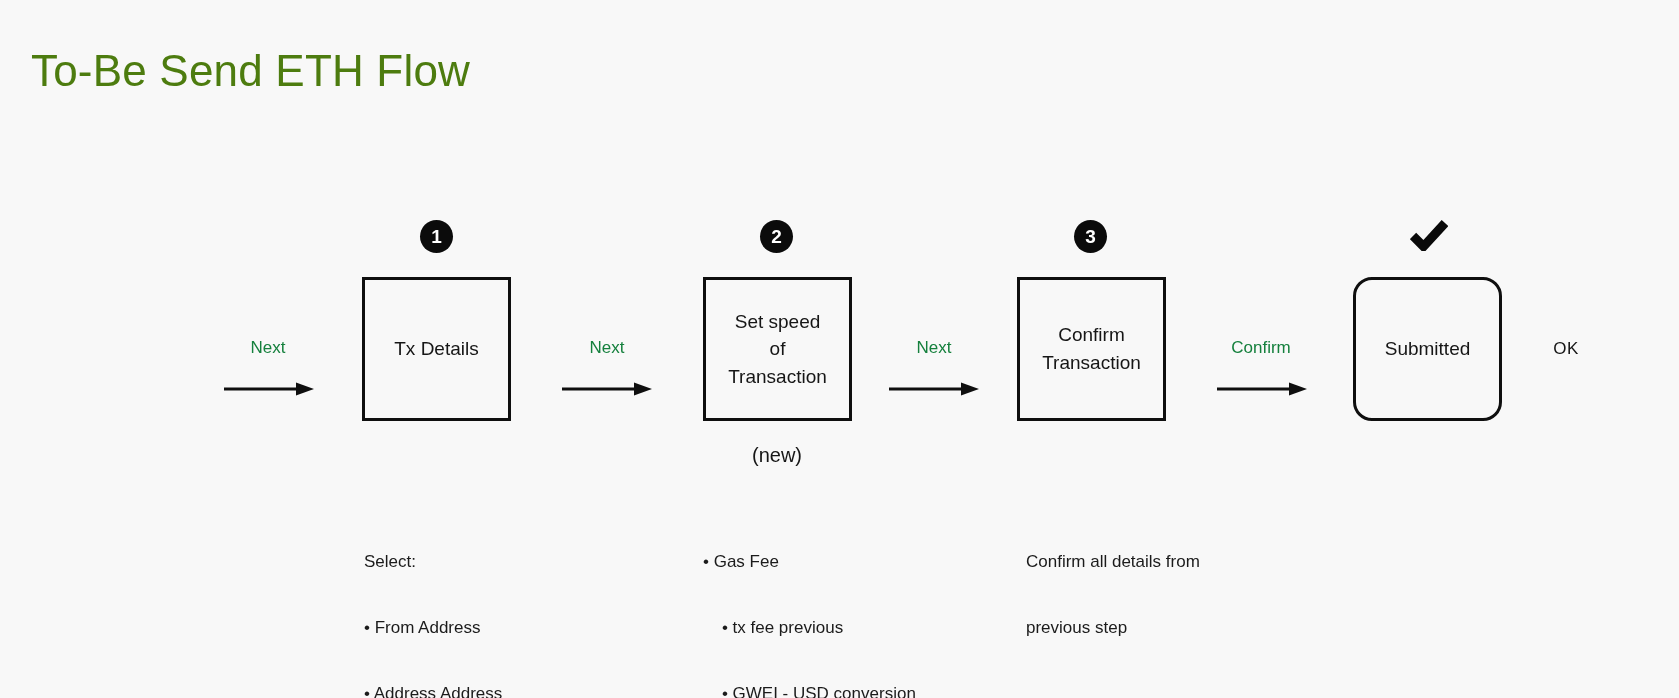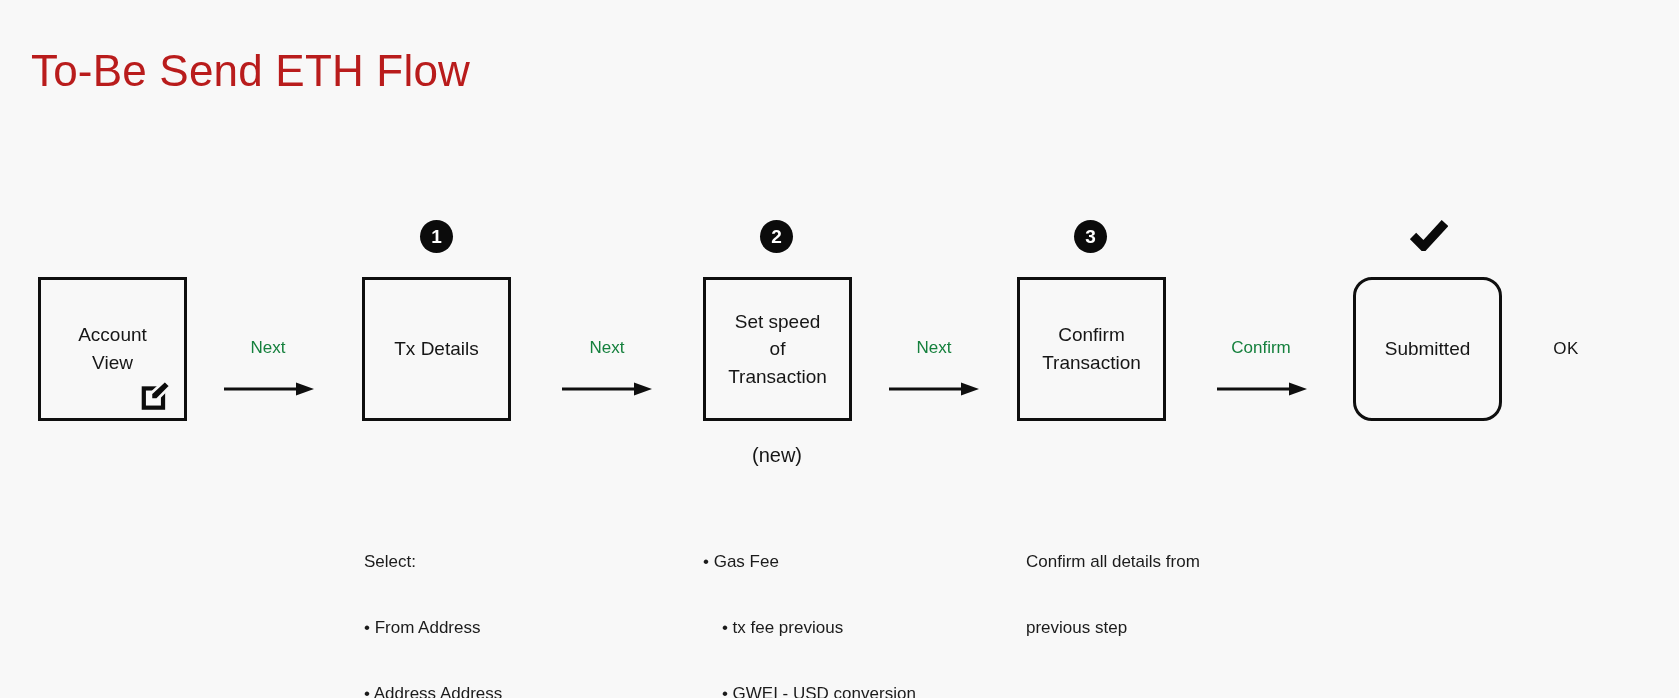--- a/index.html
+++ b/index.html
@@ -1,19 +1,19 @@
 <!DOCTYPE html>
 <html><head>
 <meta charset="utf-8">
 <style>
   html,body{margin:0;padding:0;background:#f8f8f8;}
   .canvas{position:relative;width:1679px;height:698px;background:#f8f8f8;
           font-family:"Liberation Sans",sans-serif;color:#161616;overflow:hidden;}
   .title{position:absolute;left:31px;top:46px;font-size:44px;font-weight:400;
-         letter-spacing:0.2px;color:#b91c1c;white-space:nowrap;}
+         letter-spacing:0.2px;color:#4d7c0f;white-space:nowrap;}
   .step-box{position:absolute;top:277px;width:149px;height:144px;border:3px solid #0f0f0f;
             box-sizing:border-box;display:flex;align-items:center;justify-content:center;
             text-align:center;font-size:19px;line-height:1.45;background:transparent;}
   .step-label{white-space:pre-line;}
   .badge{position:absolute;top:220px;width:33px;height:33px;border-radius:50%;background:#0b0b0b;
          color:#ffffff;font-size:19px;font-weight:700;display:flex;align-items:center;
          justify-content:center;}
   .arrow{position:absolute;top:381px;}
   .conn-label{position:absolute;top:338px;width:140px;margin-left:-70px;text-align:center;
               font-size:17px;color:#15803d;}
@@ -25,28 +25,20 @@
   .edit-icon{position:absolute;right:13px;bottom:8px;width:30px;height:30px;}
   .check-icon{position:absolute;left:1410px;top:219px;}
 </style>
 </head>
 <body>
 
 <div class="canvas">
 
   <div class="title">To-Be Send ETH Flow</div>
 
-  <div class="step-box" style="left:38px;">
-    <span class="step-label">Account
-View</span>
-    <svg class="edit-icon" viewBox="0 0 32 32">
-      <rect x="3" y="9" width="20.5" height="20.5" fill="none" stroke="#0c0c0c" stroke-width="4.5"></rect>
-      <polygon points="25.5,0.5 31.5,6.5 17,21 10.5,21 10.5,14.5" fill="#0c0c0c" stroke="#f8f8f8" stroke-width="3" stroke-linejoin="miter"></polygon>
-    </svg>
-  </div>
 
   <div class="conn-label" style="left:268px;">Next</div>
   <svg class="arrow" style="left:224px;" width="90" height="16">
     <line x1="0" y1="8" x2="74" y2="8" stroke="#0f0f0f" stroke-width="3"></line>
     <polygon points="72,1.5 90,8 72,14.5" fill="#0f0f0f"></polygon>
   </svg>
 
   <div class="badge" style="left:420px;">1</div>
   <div class="step-box" style="left:362px;">
     <span class="step-label">Tx Details</span>

